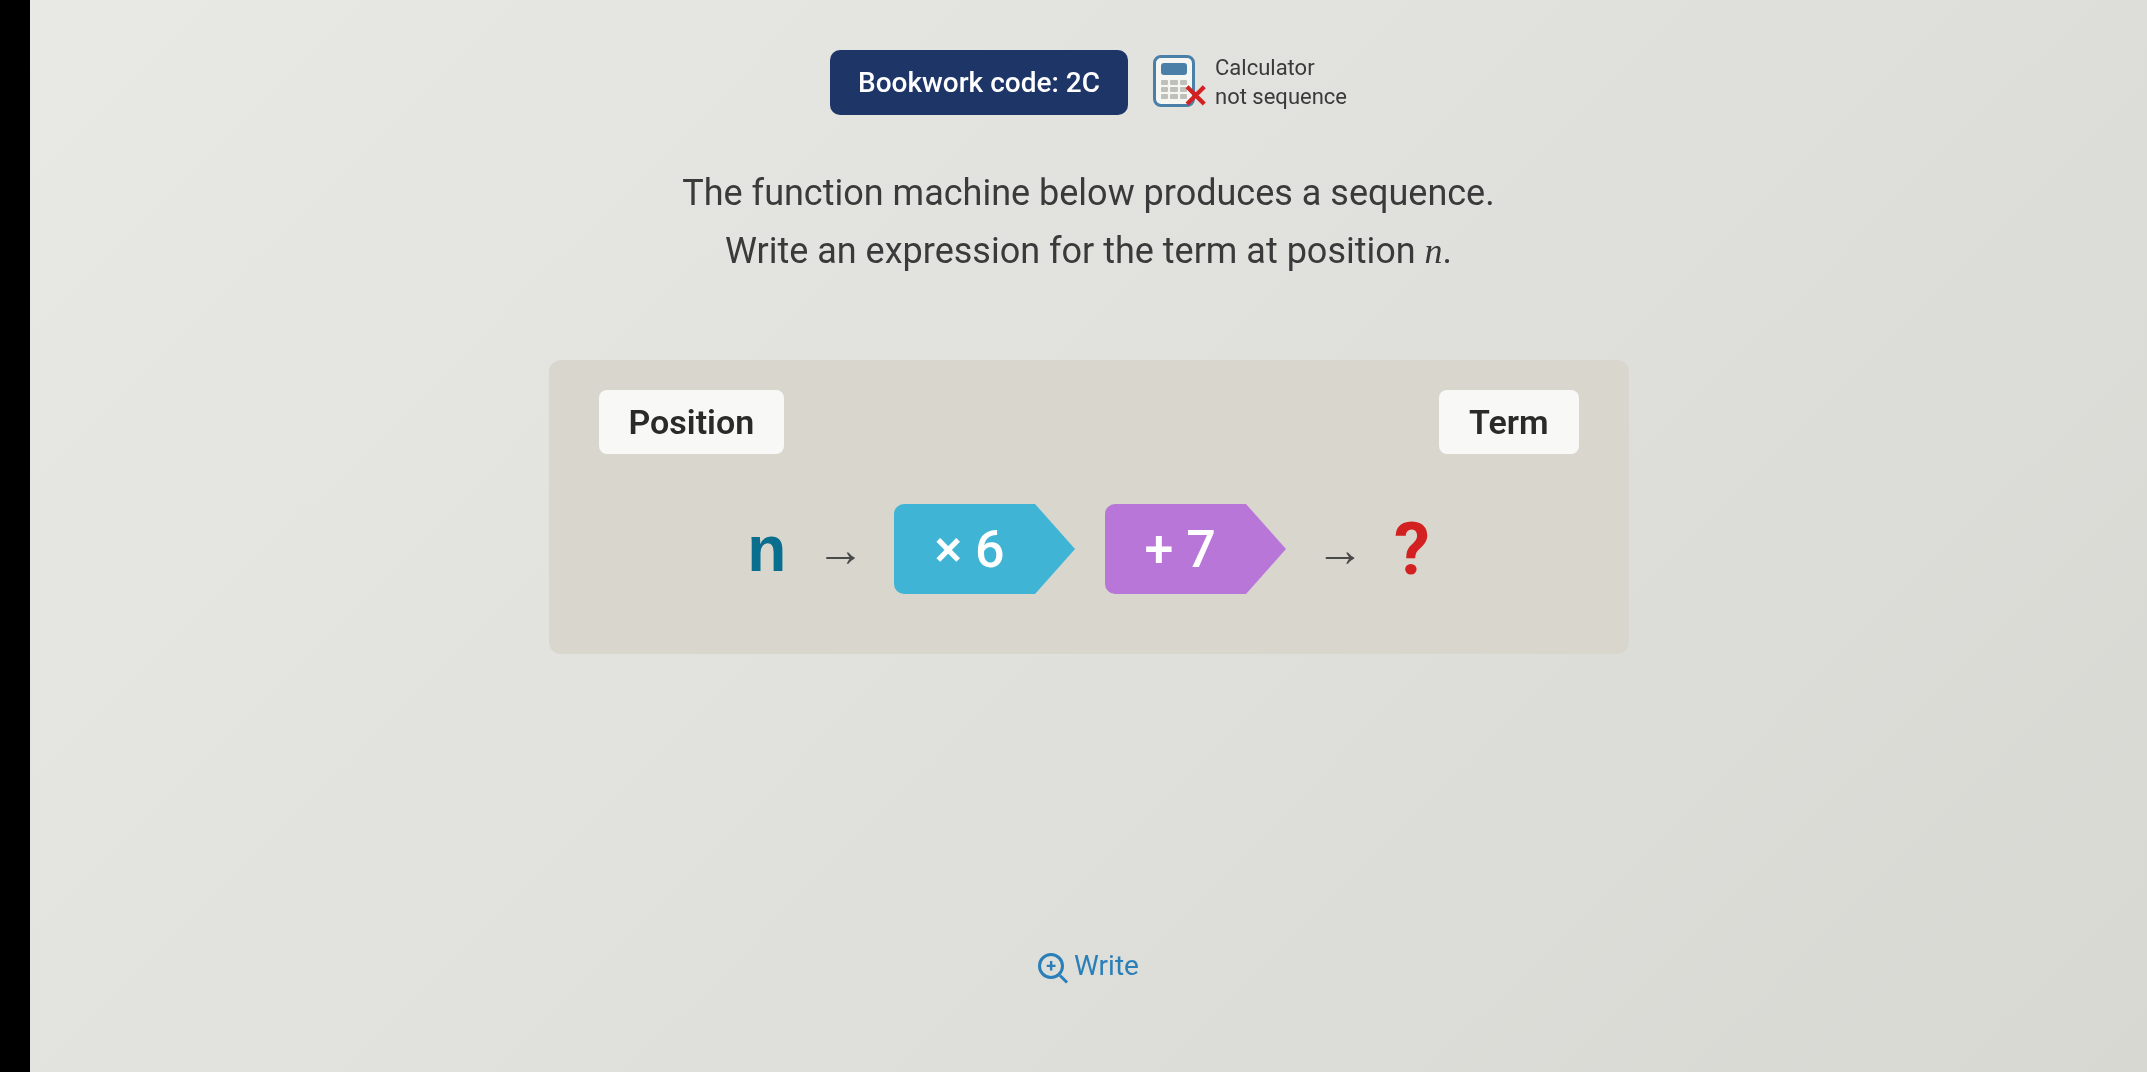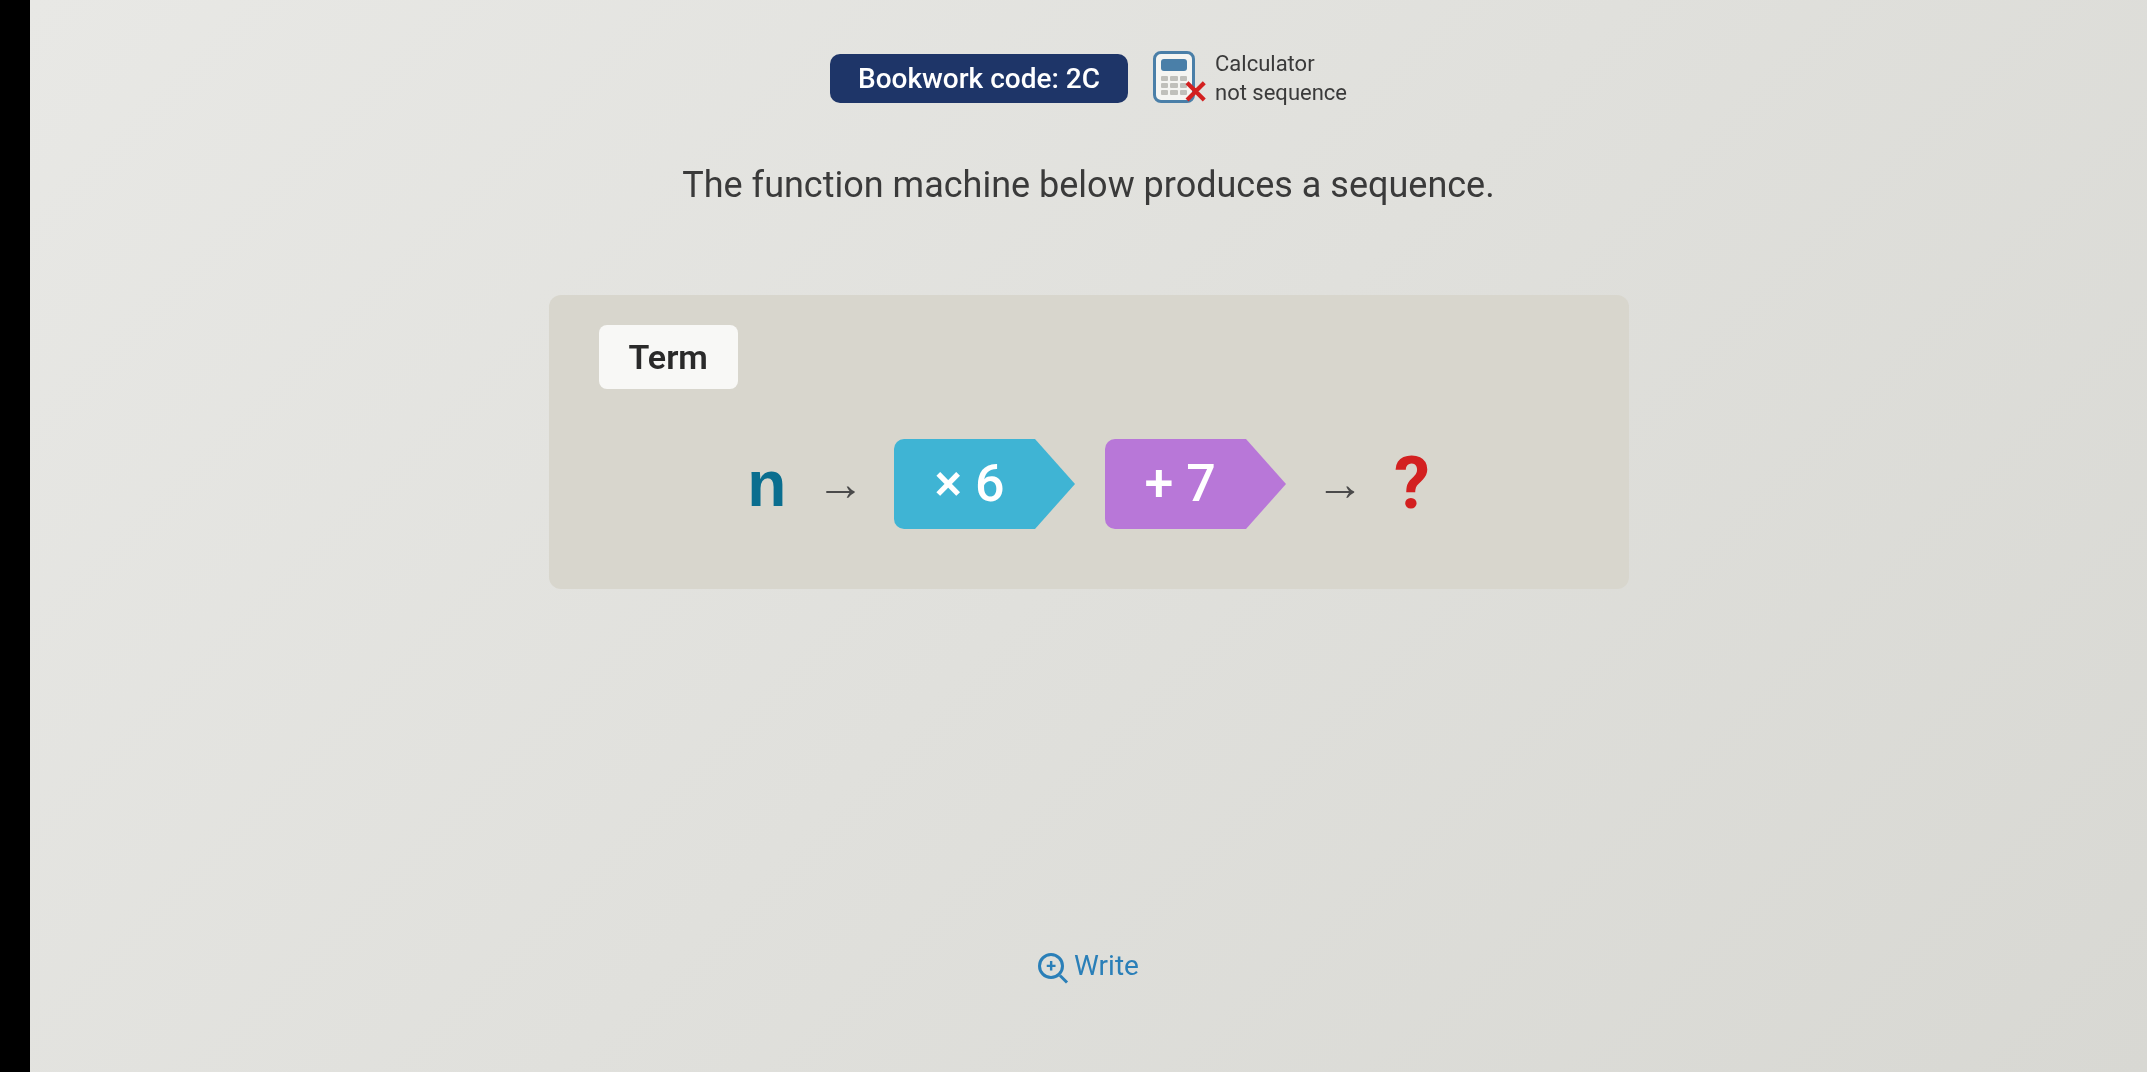--- a/index.html
+++ b/index.html
@@ -25,21 +25,21 @@
     }
     .header-row {
       display: flex;
       align-items: center;
       gap: 25px;
       margin-bottom: 50px;
     }
     .bookwork-badge {
       background: #1e3568;
       color: white;
-      padding: 8px 28px;
+      padding: 16px 28px;
       border-radius: 10px;
       font-size: 28px;
       font-weight: 500;
     }
     .calculator-group {
       display: flex;
       align-items: center;
       gap: 12px;
     }
     .calc-icon-wrapper {
@@ -230,24 +230,28 @@
       </div>
       <div class="calc-text">
         <span>Calculator</span>
         <span>not sequence</span>
       </div>
     </div>
   </div>
 
   <div class="question-text">
     <div>The function machine below produces a sequence.</div>
+    <div>
+      <span>Write an expression for the term at position </span><span class="italic-n">n</span><span>.</span>
+    </div>
   </div>
 
   <div class="diagram-container">
     <div class="labels-row">
+      <div class="label-box">Position</div>
       <div class="label-box">Term</div>
     </div>
     <div class="machine-row">
       <div class="n-var">n</div>
       <div class="arrow">→</div>
       <div class="op-shape">
         <div class="op-body op1-body">× 6</div>
         <div class="op-arrow-tip op1-tip"></div>
       </div>
       <div class="op-shape">

